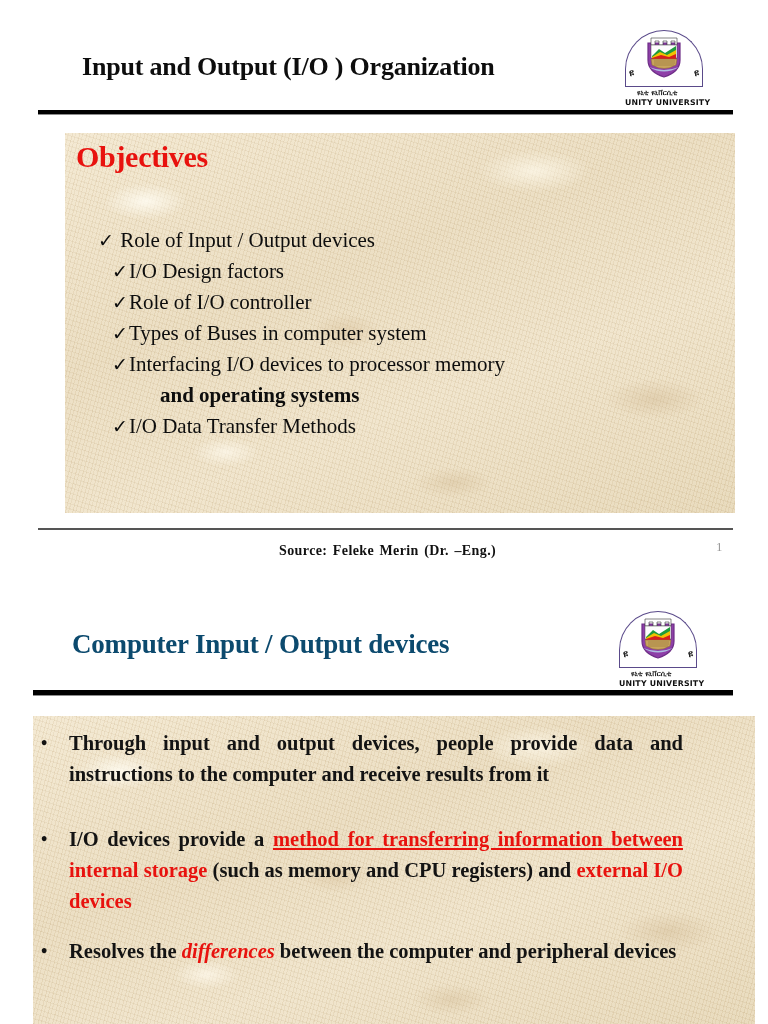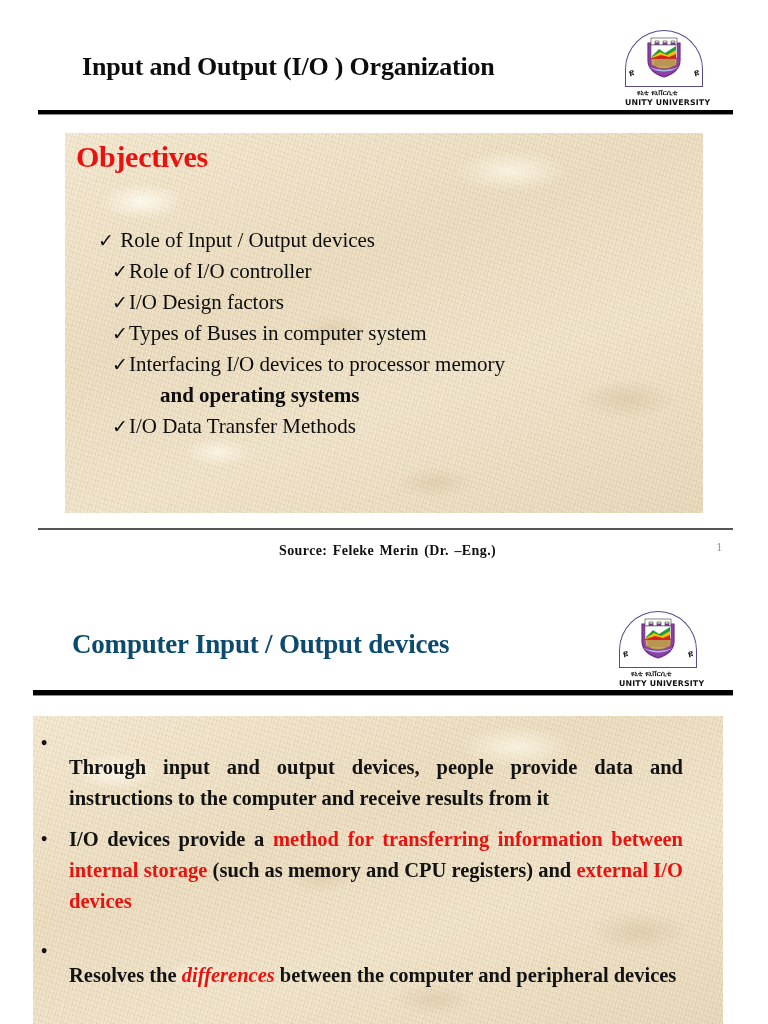--- a/index.html
+++ b/index.html
@@ -158,20 +158,21 @@
       repeating-linear-gradient(105deg,
         rgba(196,170,128,.16) 0px, rgba(196,170,128,.16) 1px,
         rgba(255,250,238,.13) 1px, rgba(255,250,238,.13) 3px,
         rgba(185,160,120,.10) 3px, rgba(185,160,120,.10) 4px,
         rgba(255,252,244,.10) 4px, rgba(255,252,244,.10) 7px),
       repeating-linear-gradient(18deg,
         rgba(170,143,104,.10) 0px, rgba(170,143,104,.10) 1px,
         rgba(252,246,232,.10) 1px, rgba(252,246,232,.10) 5px),
       linear-gradient(160deg, #f2e6cd 0%, #e8d9ba 38%, #eee1c6 64%, #e4d4b2 100%);
     overflow: hidden;
+    padding-left: 32px;
   }
 
   .s1-panel {
     left: 65px;
     top: 133px;
     width: 638px;
     height: 380px;
   }
 
   .s2-panel {
@@ -269,25 +270,25 @@
     line-height: 31px;
   }
   .s2-bullet .txt {
     display: block;
     margin-left: 36px;
   }
   .b1 { left: 0px; top: 12px; }
   .b2 { left: 0px; top: 108px; }
   .b3 { left: 0px; top: 220px; }
 
-  .b1 .txt, .b3 .txt { text-align: justify; margin-top: 24px; }
+  .b1 .txt, .b3 .txt { text-align: justify; }
   .b2 .txt { text-align: justify; }
 
   .red { color: #e8120e; }
-  .red-u { color: #e8120e; text-underline-offset: 2px; margin-top: 8px; }
+  .red-u { color: #e8120e; text-decoration: underline; text-underline-offset: 2px; margin-top: 8px; }
   .red-i { color: #e8120e; font-style: italic; }
 </style>
 </head>
 <body>
 
 <div class="page">
 
   <div class="slide1">
 
     <div class="s1-title">Input and Output (I/O ) Organization</div>
@@ -319,24 +320,24 @@
 
     <div class="parchment s1-panel">
       <div class="objectives-head">Objectives</div>
 
       <div class="obj-list">
         <div class="obj-item first">
           <span class="tick">✓</span>
           <span>Role of Input / Output devices</span>
         </div>
         <div class="obj-item">
+          <span class="tick">✓</span><span>I/O  Design factors</span>
+        </div>
+        <div class="obj-item">
           <span class="tick">✓</span><span>Role of I/O controller</span>
-        </div>
-        <div class="obj-item">
-          <span class="tick">✓</span><span>I/O  Design factors</span>
         </div>
         <div class="obj-item">
           <span class="tick">✓</span><span>Types of Buses in  computer  system</span>
         </div>
         <div class="obj-item">
           <span class="tick">✓</span><span>Interfacing I/O devices to processor memory</span>
         </div>
         <div class="obj-cont">and operating systems</div>
         <div class="obj-item">
           <span class="tick">✓</span><span>I/O Data Transfer Methods</span>

